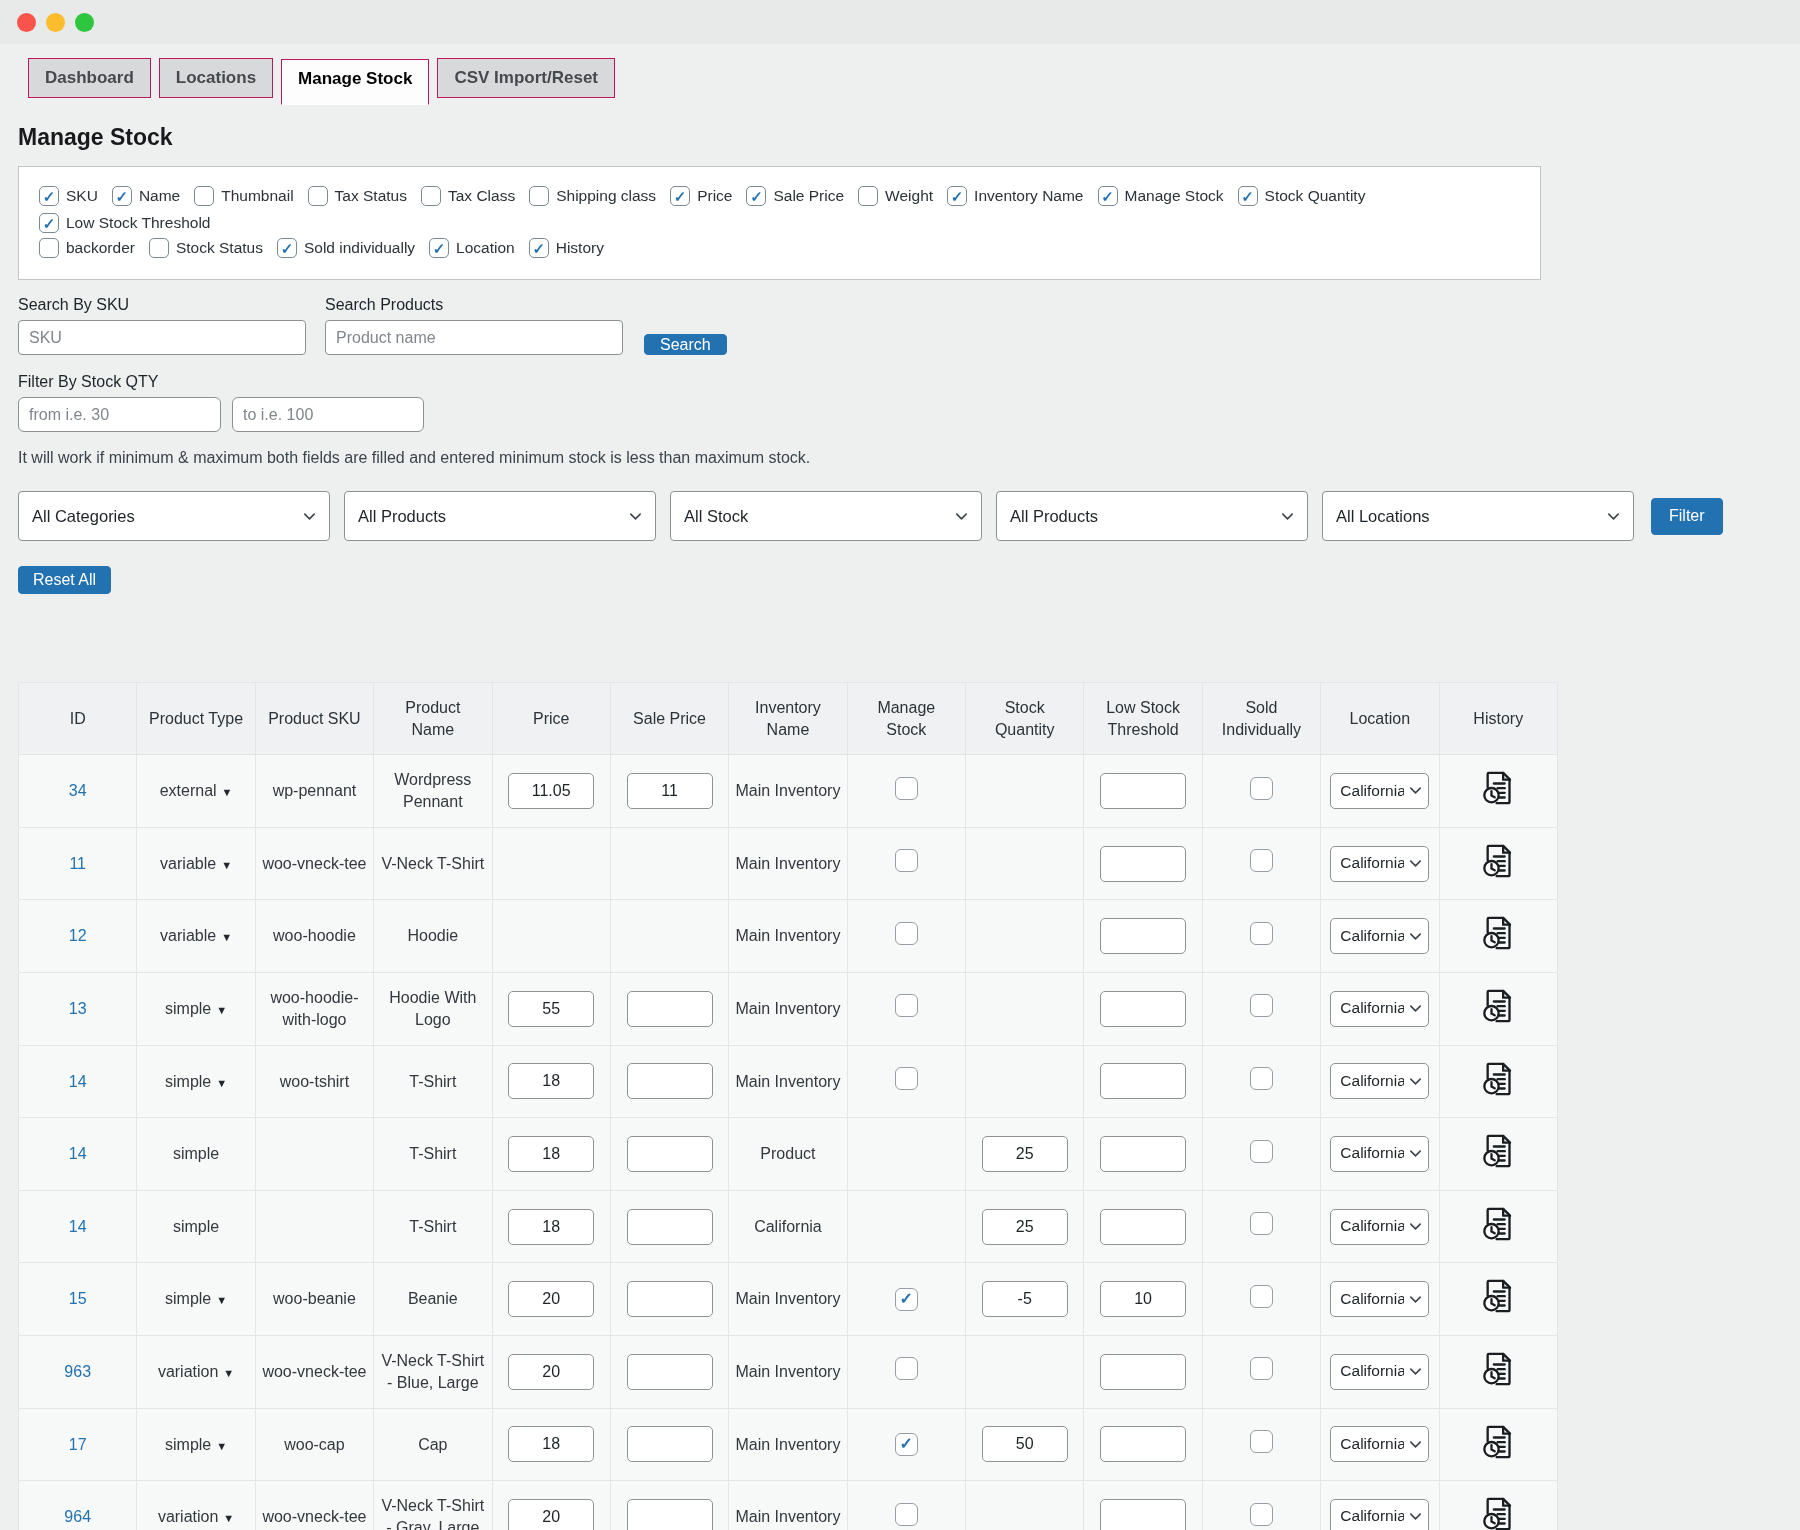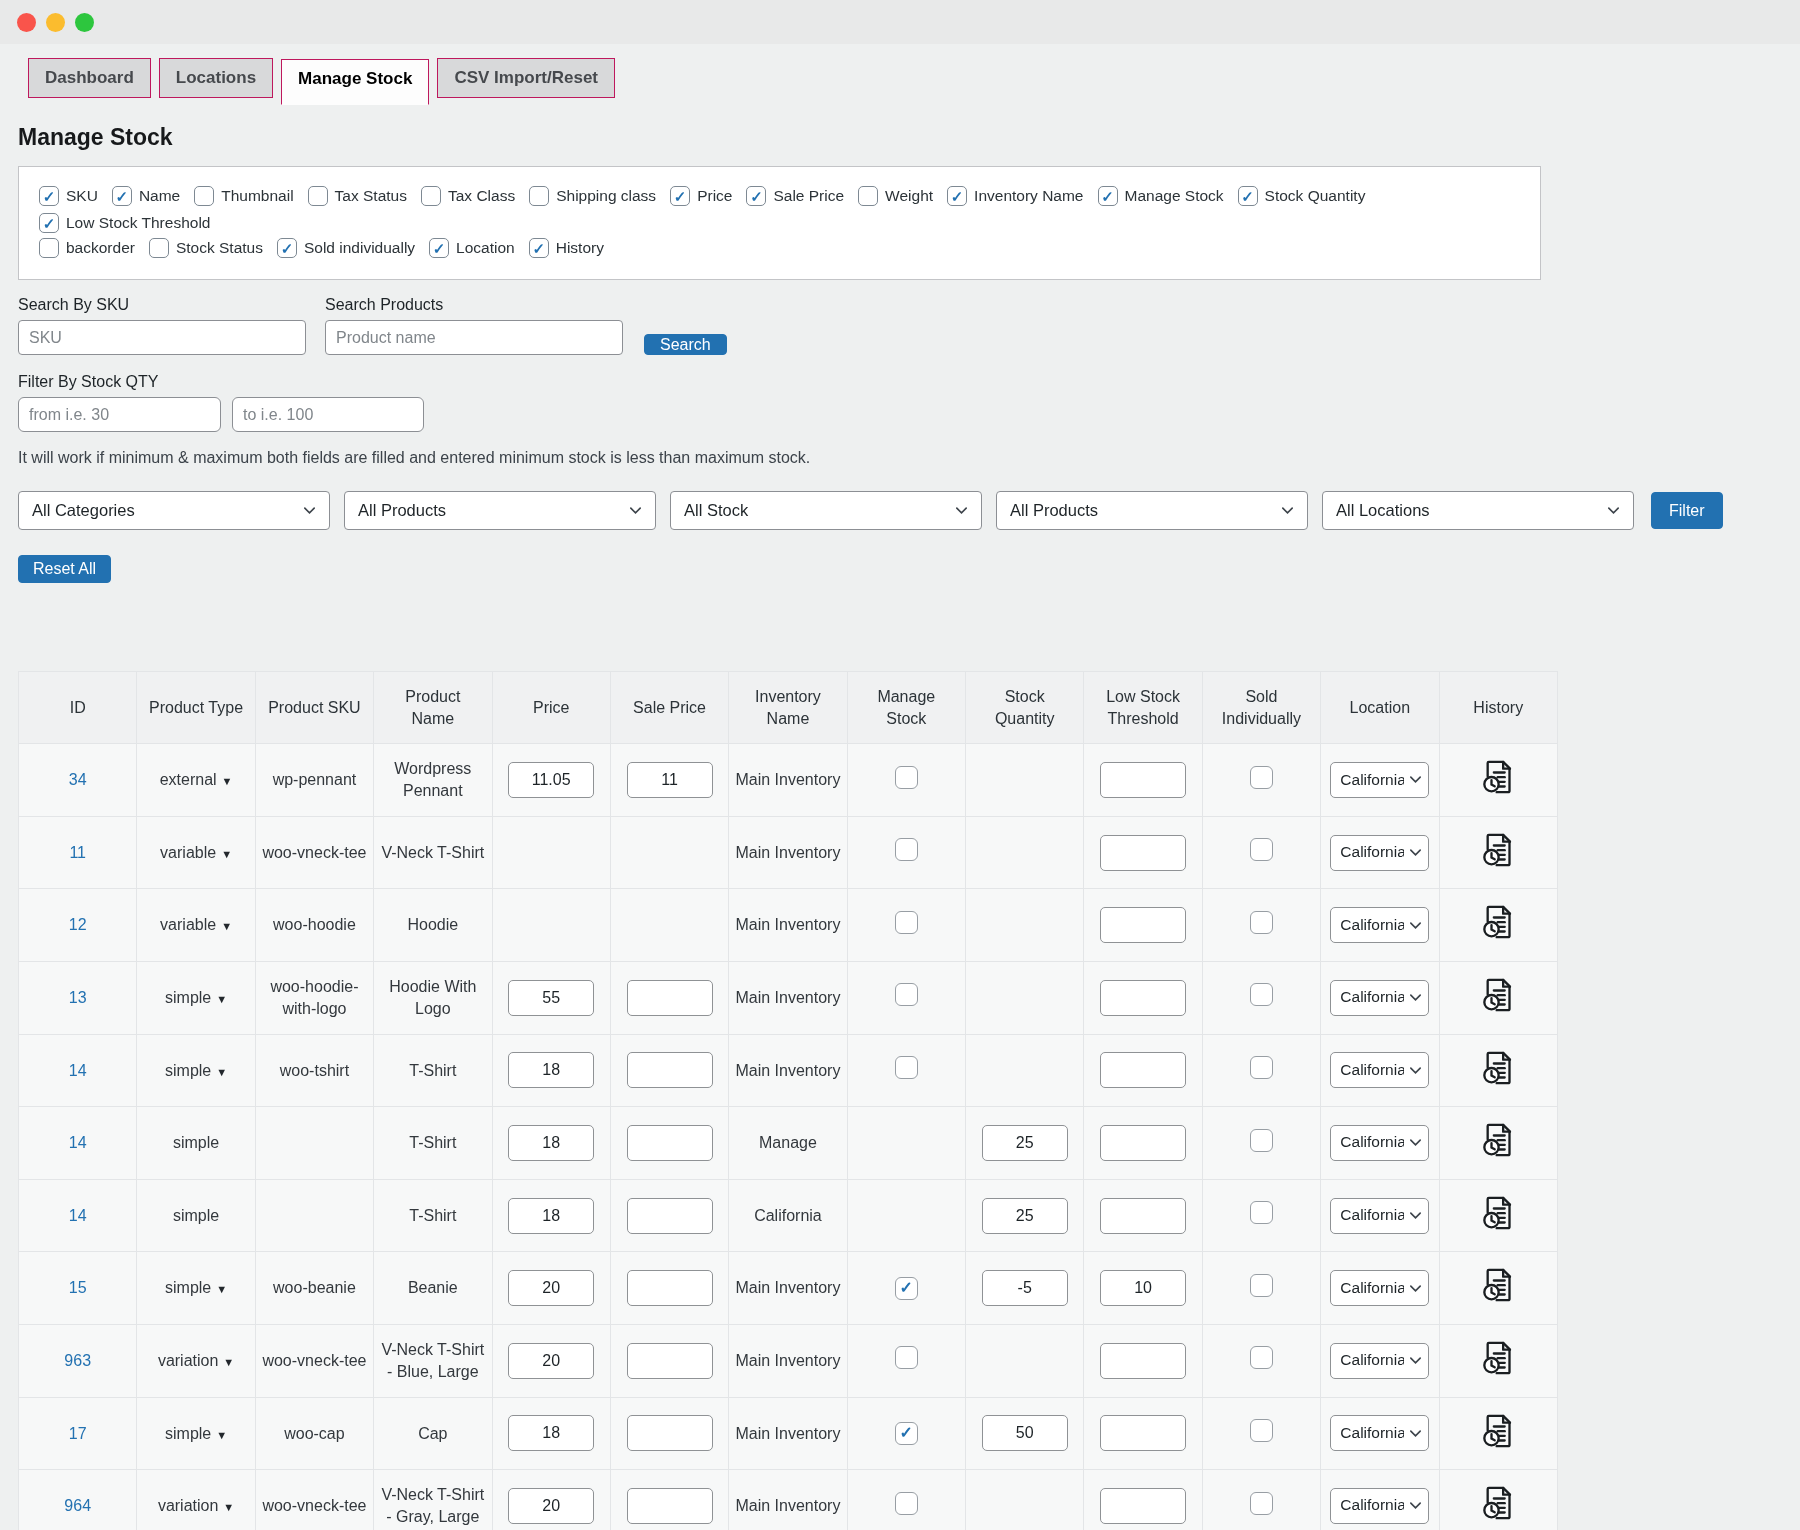--- a/index.html
+++ b/index.html
@@ -37,21 +37,21 @@
   .text-input::placeholder { color:#80868b; opacity:1; }
   .w-sku { width:288px; } .w-prod { width:298px; }
   .btn { background:#2271b1; color:#fff; border:1px solid #2271b1; border-radius:4px;
          font-size:16px; font-family:inherit; cursor:pointer; }
   .btn-search { height:21px; padding:0 15px; margin-left:2px; }
   .qty-block { margin-top:18px; }
   .qty-inputs { display:flex; gap:11px; }
   .w-from { width:203px; border-radius:6px; } .w-to { width:192px; border-radius:6px; }
   .qty-note { margin-top:17px; font-size:16px; color:#3c434a; }
   .filter-row { display:flex; gap:14px; margin-top:24px; align-items:center; }
-  .fselect { width:312px; height:39px; background:#fff; border:1px solid #8c8f94; border-radius:4px;
+  .fselect { width:312px; height:50px; background:#fff; border:1px solid #8c8f94; border-radius:4px;
              display:flex; align-items:center; justify-content:space-between; padding:0 12px 0 13px;
              font-size:16.5px; color:#1d2327; cursor:pointer; }
   .btn-filter { height:37px; padding:0 17px; margin-left:3px; }
   .btn-reset { height:28px; padding:0 14px; margin-top:25px; }
   
   table.stock { width:1540px; margin-top:88px; border-collapse:collapse; table-layout:fixed;
                 background:#f7f8f8; }
   .stock th, .stock td { border:1px solid #e3e5e7; text-align:center; vertical-align:middle;
                          padding:13px 6px; font-weight:400; font-size:16px; color:#33383d;
                          line-height:1.35; overflow-wrap:break-word; }
@@ -408,21 +408,21 @@
     </svg>
   </span></td>
         </tr>
         <tr>
           <td><a class="id-link">14</a></td>
           <td><span>simple</span></td>
           <td><span></span></td>
           <td><span>T-Shirt</span></td>
           <td><input class="tbl-input" value="18" style=""></td>
           <td><input class="tbl-input" value="" style=""></td>
-          <td><span>Manage</span></td>
+          <td><span>Product</span></td>
           <td></td>
           <td><input class="tbl-input" value="25" style=""></td>
           <td><input class="tbl-input" value="" style=""></td>
           <td><span class="cb cb-table"></span></td>
           <td><div class="loc-select">
               <span class="loc-text">California</span>
               <svg class="chev" width="15" height="15" viewBox="0 0 16 16">
     <path d="M3 5.5 L8 10.5 L13 5.5" fill="none" stroke="#3c434a" stroke-width="1.7" stroke-linecap="round"></path>
   </svg>
             </div></td>

